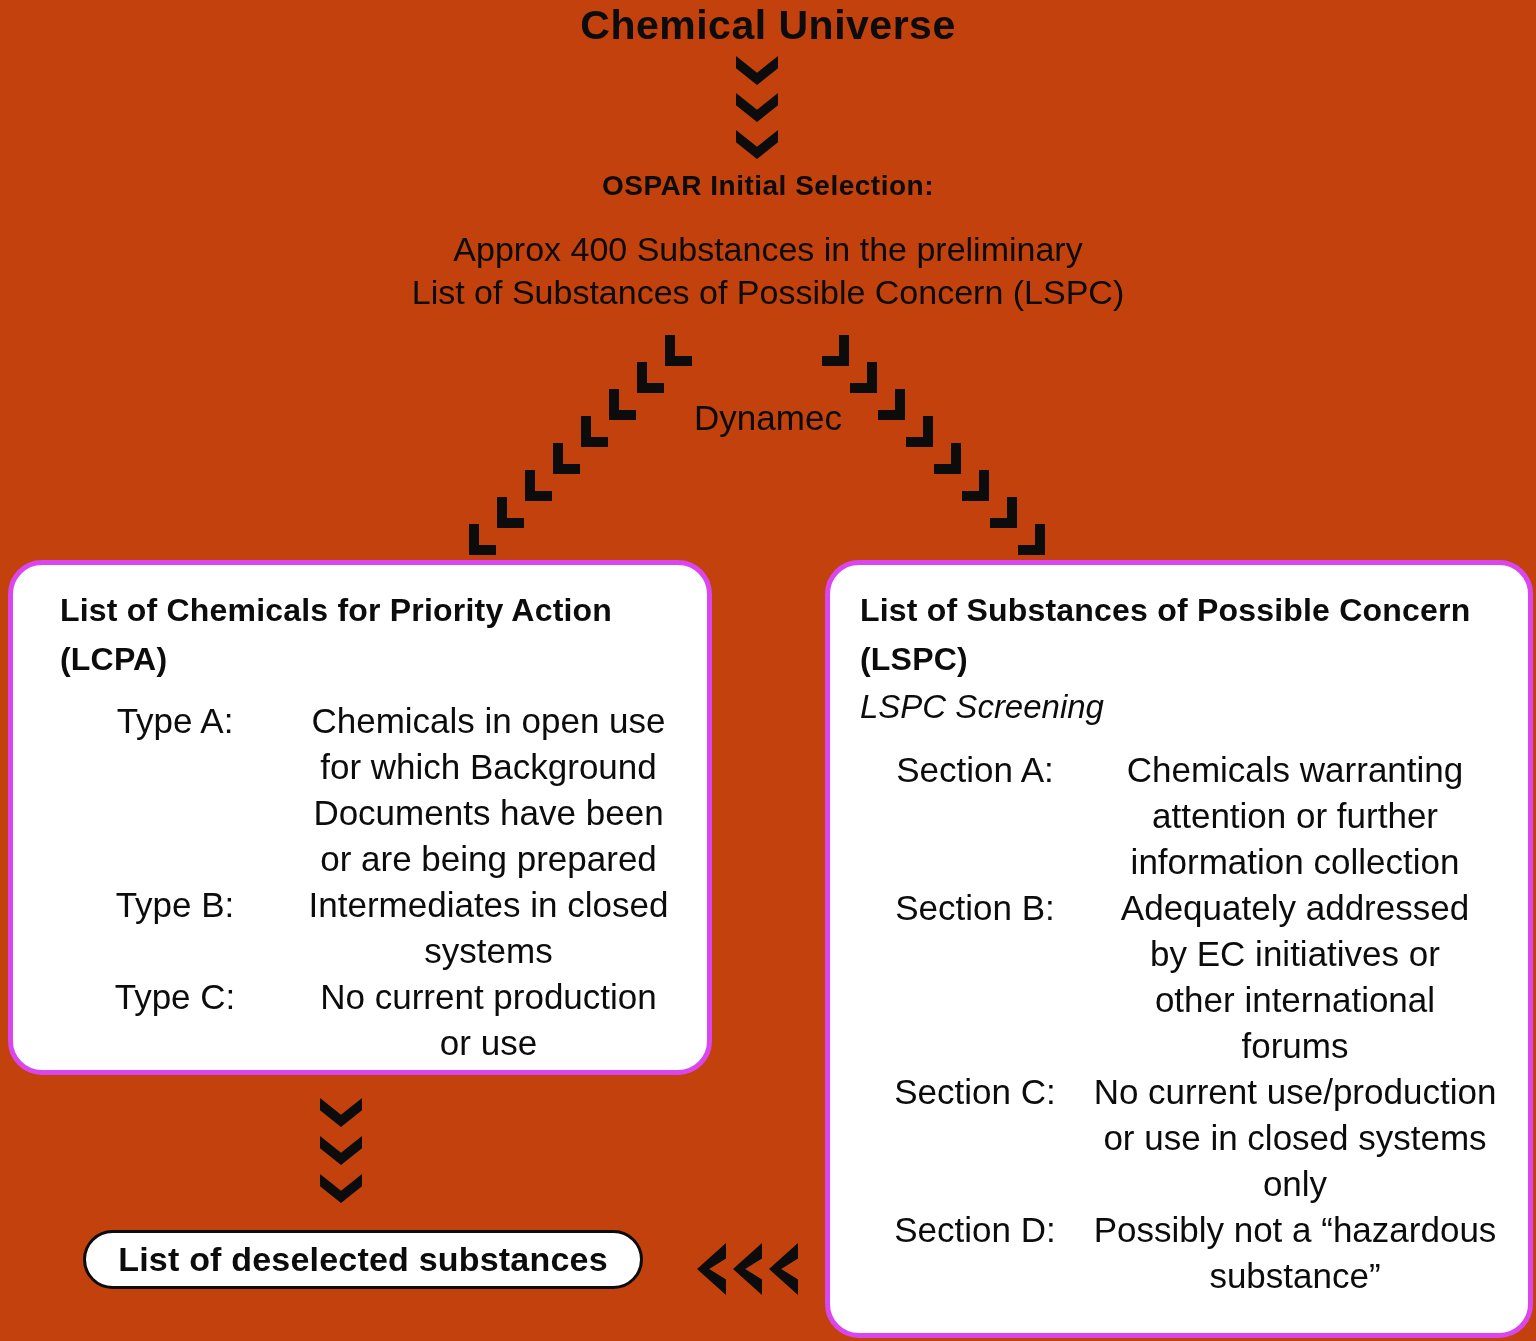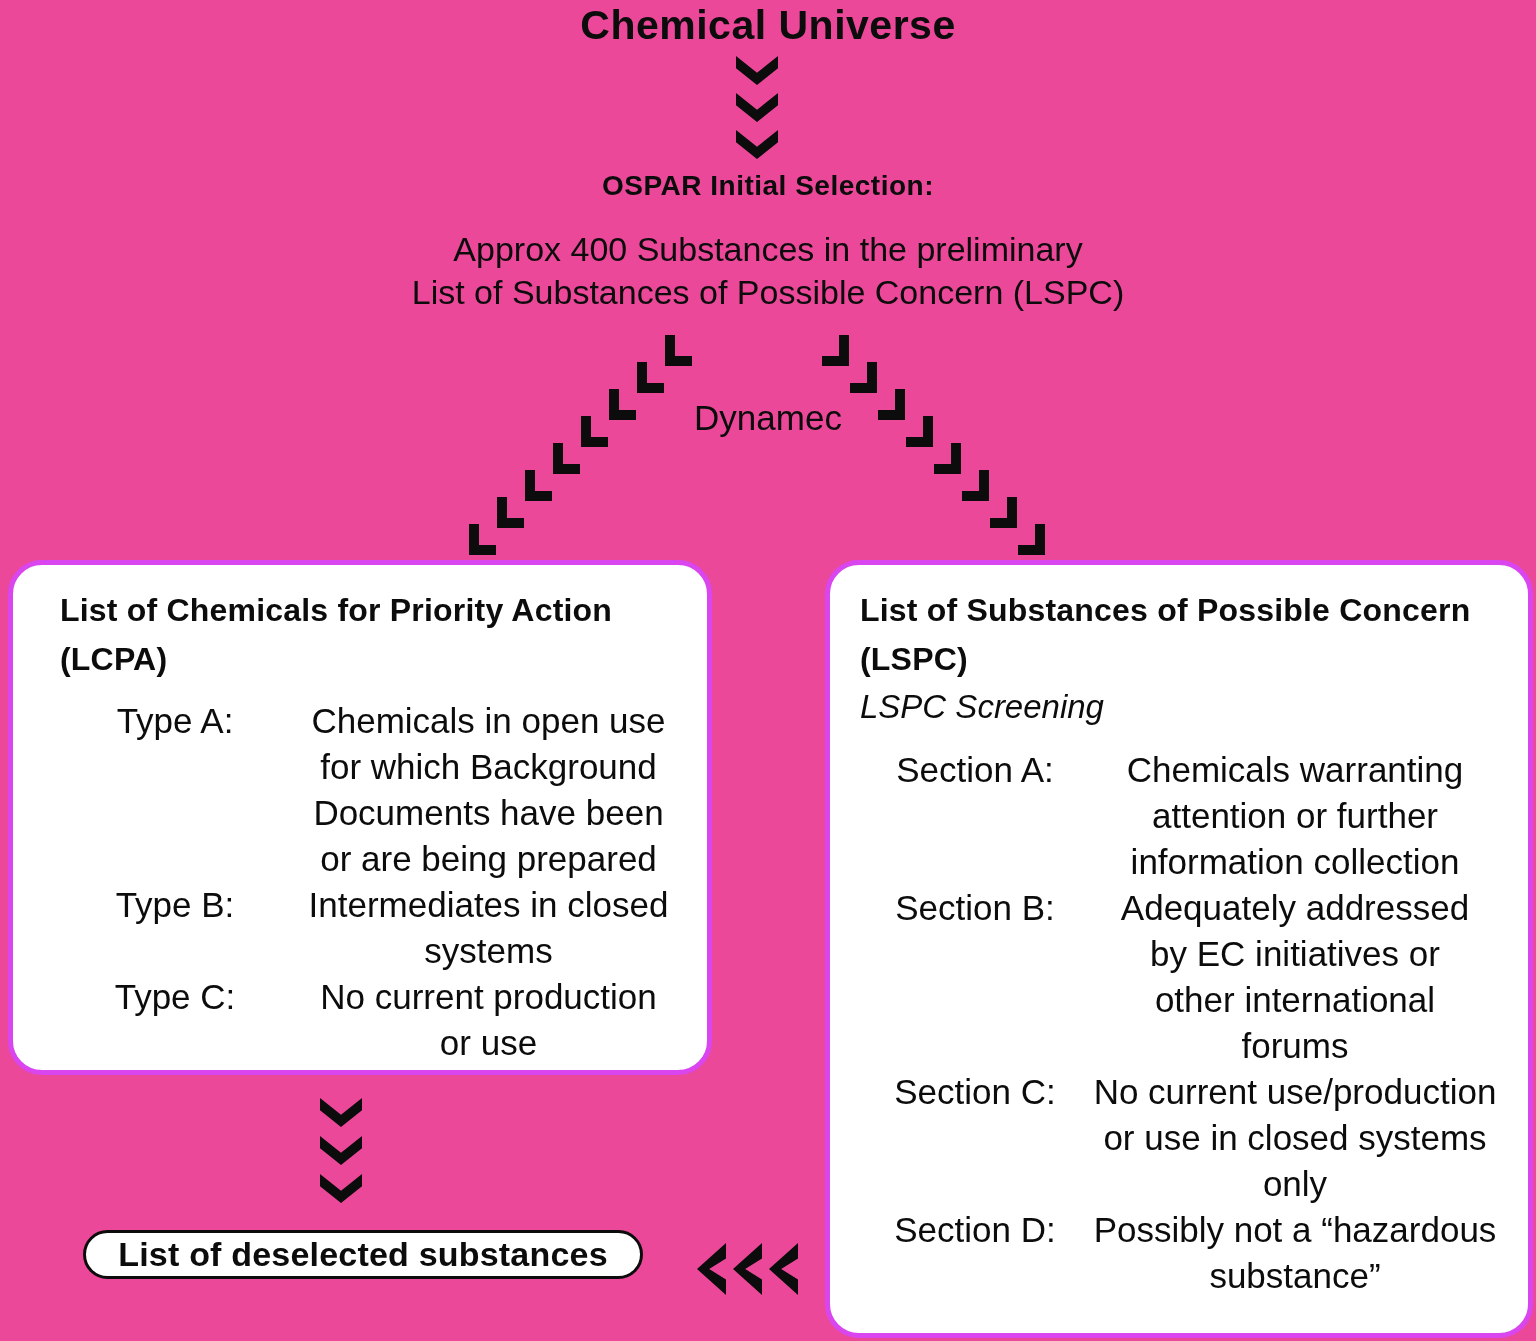--- a/index.html
+++ b/index.html
@@ -1,20 +1,20 @@
 <!DOCTYPE html>
 <html><head>
 <meta charset="utf-8">
 <style>
   html, body { margin: 0; padding: 0; background: #ffffff; }
   .canvas {
     position: relative;
     width: 1536px;
     height: 1341px;
-    background: #ec4899;
+    background: #c2410c;
     color: #0c0c0c;
     font-family: "Liberation Sans", sans-serif;
     overflow: hidden;
   }
   .centered-text {
     position: absolute;
     left: 0;
     right: 0;
     text-align: center;
     white-space: pre-line;
@@ -97,21 +97,21 @@
     font-size: 35px;
     line-height: 46px;
     text-align: center;
   }
   .lcpa .rows { margin-top: 14px; }
   .lspc .rows { margin-top: 17px; }
   .row-text { white-space: pre-line; }
   .pill {
     position: absolute;
     left: 83px; top: 1230px;
-    width: 560px; height: 49px;
+    width: 560px; height: 59px;
     box-sizing: border-box;
     border: 3px solid #0c0c0c;
     border-radius: 36px;
     background: #ffffff;
     display: flex;
     align-items: center;
     justify-content: center;
   }
   .pill-label {
     font-size: 34px;

